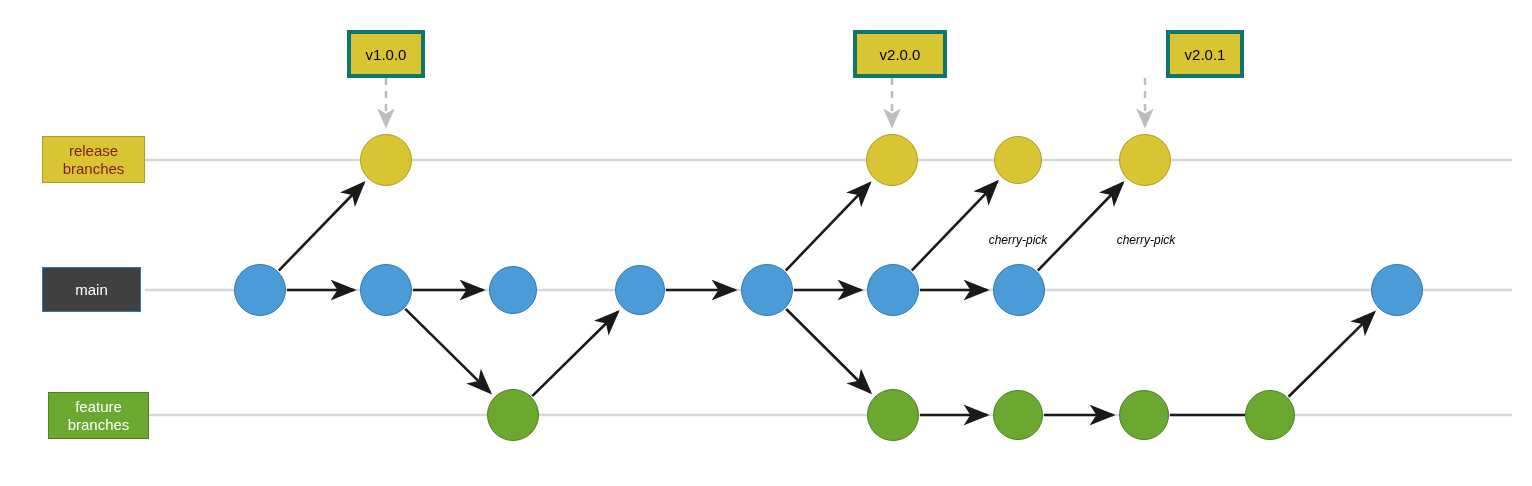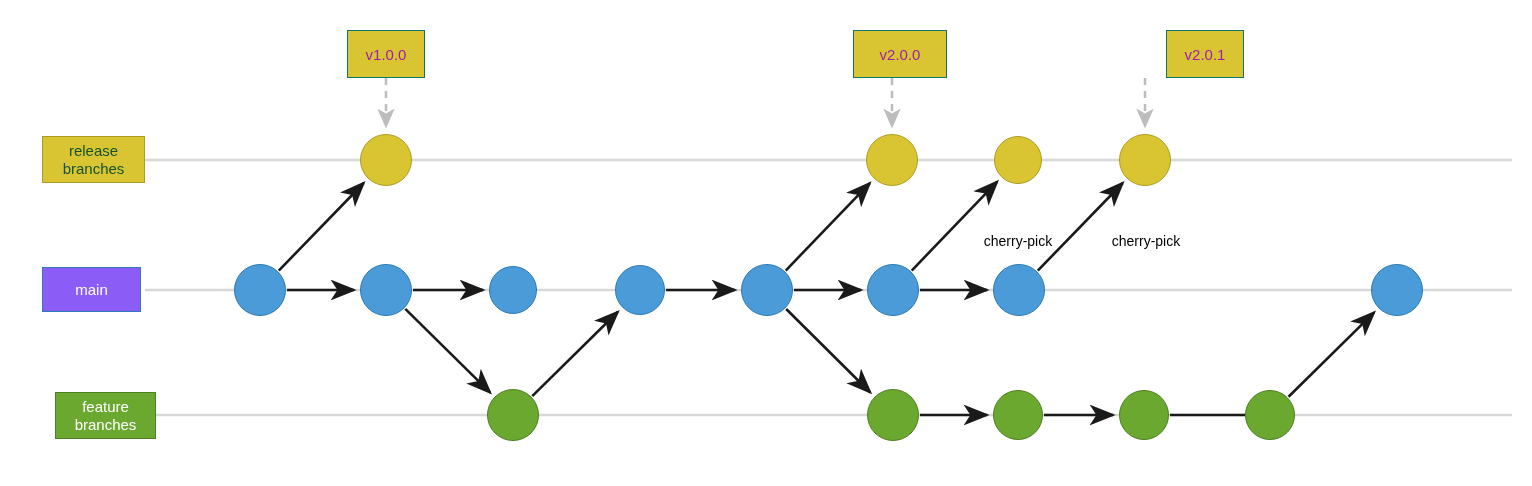--- a/index.html
+++ b/index.html
@@ -7,27 +7,27 @@
        font-family:"Liberation Sans","DejaVu Sans",sans-serif;}
   #stage{position:relative;width:1532px;height:486px;background:#ffffff;}
   #wires{position:absolute;left:0;top:0;width:1532px;height:486px;}
   .node{position:absolute;border-radius:50%;box-sizing:border-box;}
   .node.blue{background:#4a9bd8;border:1px solid #2d7ab5;}
   .node.green{background:#6aa830;border:1px solid #4e7f22;}
   .node.yellow{background:#d9c531;border:1px solid #ad9c23;}
   .lane-label{position:absolute;box-sizing:border-box;display:flex;
               flex-direction:column;align-items:center;justify-content:center;
               font-size:15px;line-height:18px;text-align:center;}
-  .lane-label.release{background:#d9c531;border:1px solid #ad9c23;color:#14532d;}
-  .lane-label.main{background:#8b5cf6;border:1px solid #2d7ab5;color:#fff;align-items:center;}
+  .lane-label.release{background:#d9c531;border:1px solid #ad9c23;color:#7f1d1d;}
+  .lane-label.main{background:#404040;border:1px solid #2d7ab5;color:#fff;align-items:center;}
   .lane-label.feature{background:#6aa830;border:1px solid #4e7f22;color:#fff;}
   .tag-box{position:absolute;box-sizing:border-box;background:#d9c531;
-           border:1px solid #0f766e;color:#a21caf;display:flex;align-items:center;
+           border:4px solid #0f766e;color:#000000;display:flex;align-items:center;
            justify-content:center;font-size:15px;}
-  .edge-label{position:absolute;font-size:14px;color:#000;white-space:nowrap;}
+  .edge-label{position:absolute;font-size:12px;color:#000;white-space:nowrap;font-style:italic;}
 </style>
 </head>
 <body>
 
 <div id="stage">
 
   <svg id="wires" viewBox="0 0 1532 486" xmlns="http://www.w3.org/2000/svg">
     <defs>
       <marker id="arrowSolid" markerWidth="11" markerHeight="11" refX="9" refY="4" orient="auto" markerUnits="strokeWidth">
         <path d="M0,0 L10,4 L0,8 L2.6,4 z" fill="#1a1a1a"></path>
@@ -67,21 +67,21 @@
   </svg>
 
   <div id="lane-labels">
       <div class="lane-label release" style="left: 42px; top: 136px; width: 103px; height: 47px;">
         <span>release</span>
         <span>branches</span>
       </div>
       <div class="lane-label main" style="left: 42px; top: 267px; width: 99px; height: 45px;">
         <span>main</span>
       </div>
-      <div class="lane-label feature" style="left: 55px; top: 392px; width: 101px; height: 47px;">
+      <div class="lane-label feature" style="left: 48px; top: 392px; width: 101px; height: 47px;">
         <span>feature</span>
         <span>branches</span>
       </div>
     </div>
   <div id="tag-boxes">
       <div class="tag-box" style="left: 347px; top: 30px; width: 78px; height: 48px;">
         <span>v1.0.0</span>
       </div>
       <div class="tag-box" style="left: 853px; top: 30px; width: 94px; height: 48px;">
         <span>v2.0.0</span>

